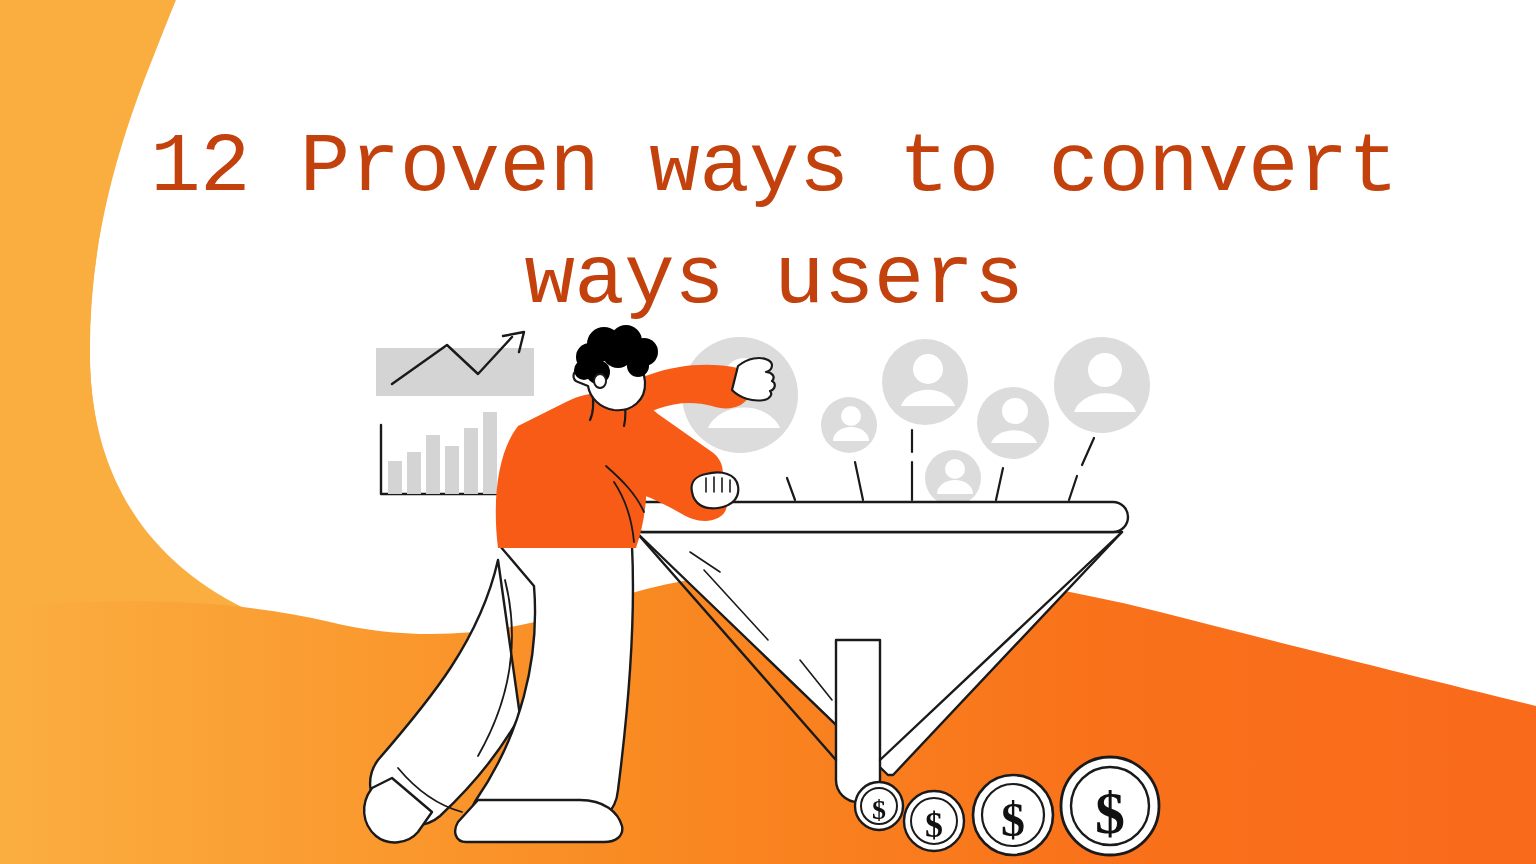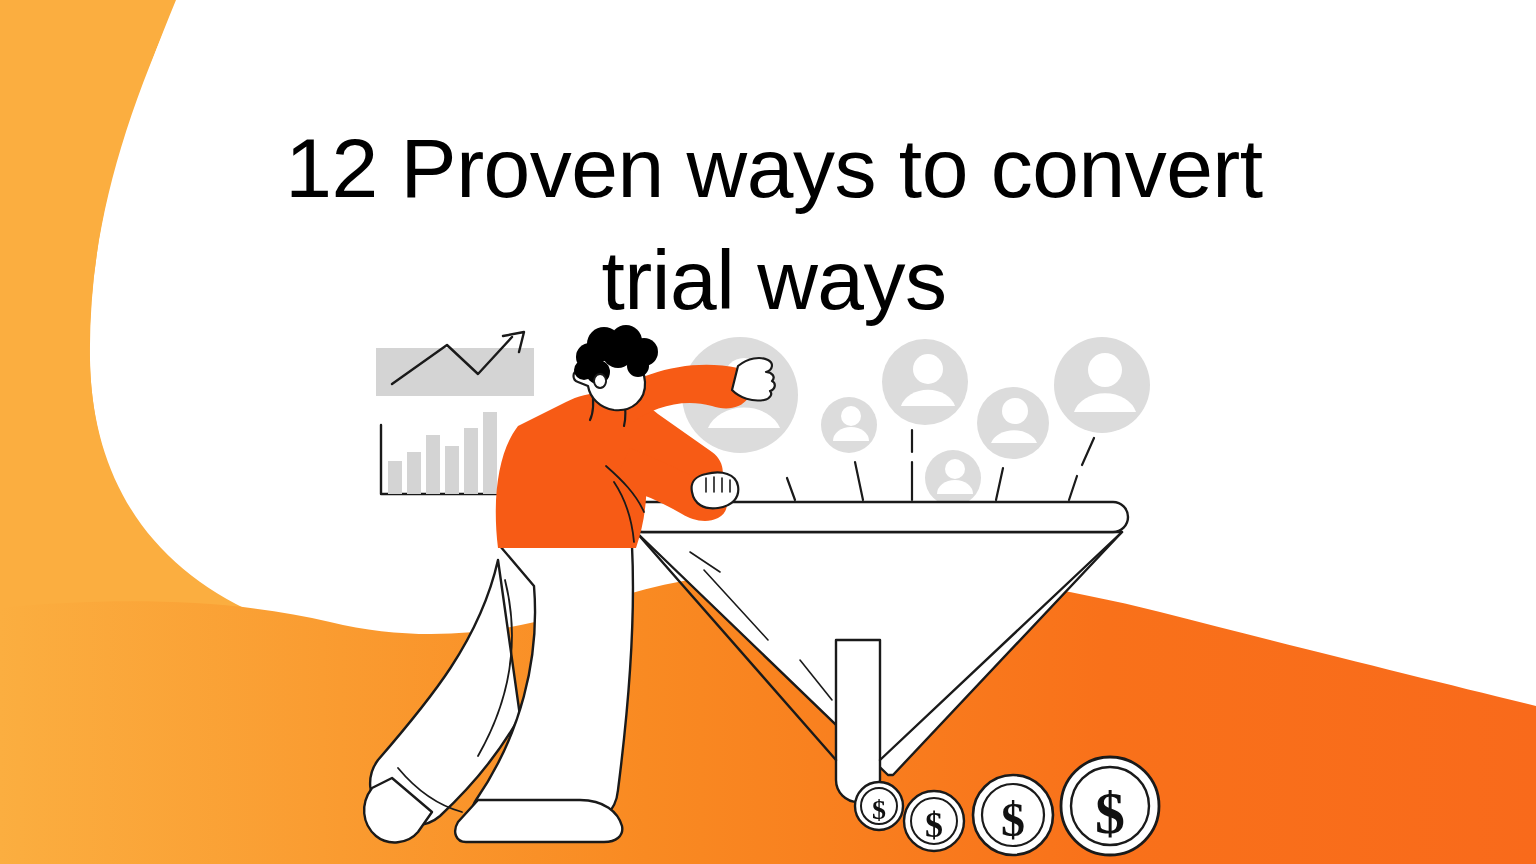--- a/index.html
+++ b/index.html
@@ -27,25 +27,25 @@
     position: absolute;
     left: 0;
     top: 112px;
     width: 1536px;
     text-align: center;
     z-index: 5;
     pointer-events: none;
   }
   .title-line {
     display: block;
-    font-family: Liberation Sans, sans-serif;
+    font-family: Liberation Mono, monospace;
     font-size: 84px;
     font-weight: 400;
     line-height: 112px;
-    color: #000000;
+    color: #c2410c;
     letter-spacing: -0.5px;
     white-space: nowrap;
     padding-left: 12px;
   }
 </style>
 </head>
 <body>
 
 <div id="slide">
 
@@ -277,16 +277,16 @@
           <circle cx="584" cy="370" r="10"></circle>
         </g>
 
         <path d="M600,374 a6,7 0 1 0 0.1,0" fill="#ffffff" stroke="#1A1A1A" stroke-width="1.8"></path>
       </g>
     </g>
   </svg>
 
   <div id="title-block">
     <span class="title-line">12 Proven ways to convert</span>
-    <span class="title-line">trial ways</span>
+    <span class="title-line">ways users</span>
   </div>
 
 </div>
 
 </body></html>

